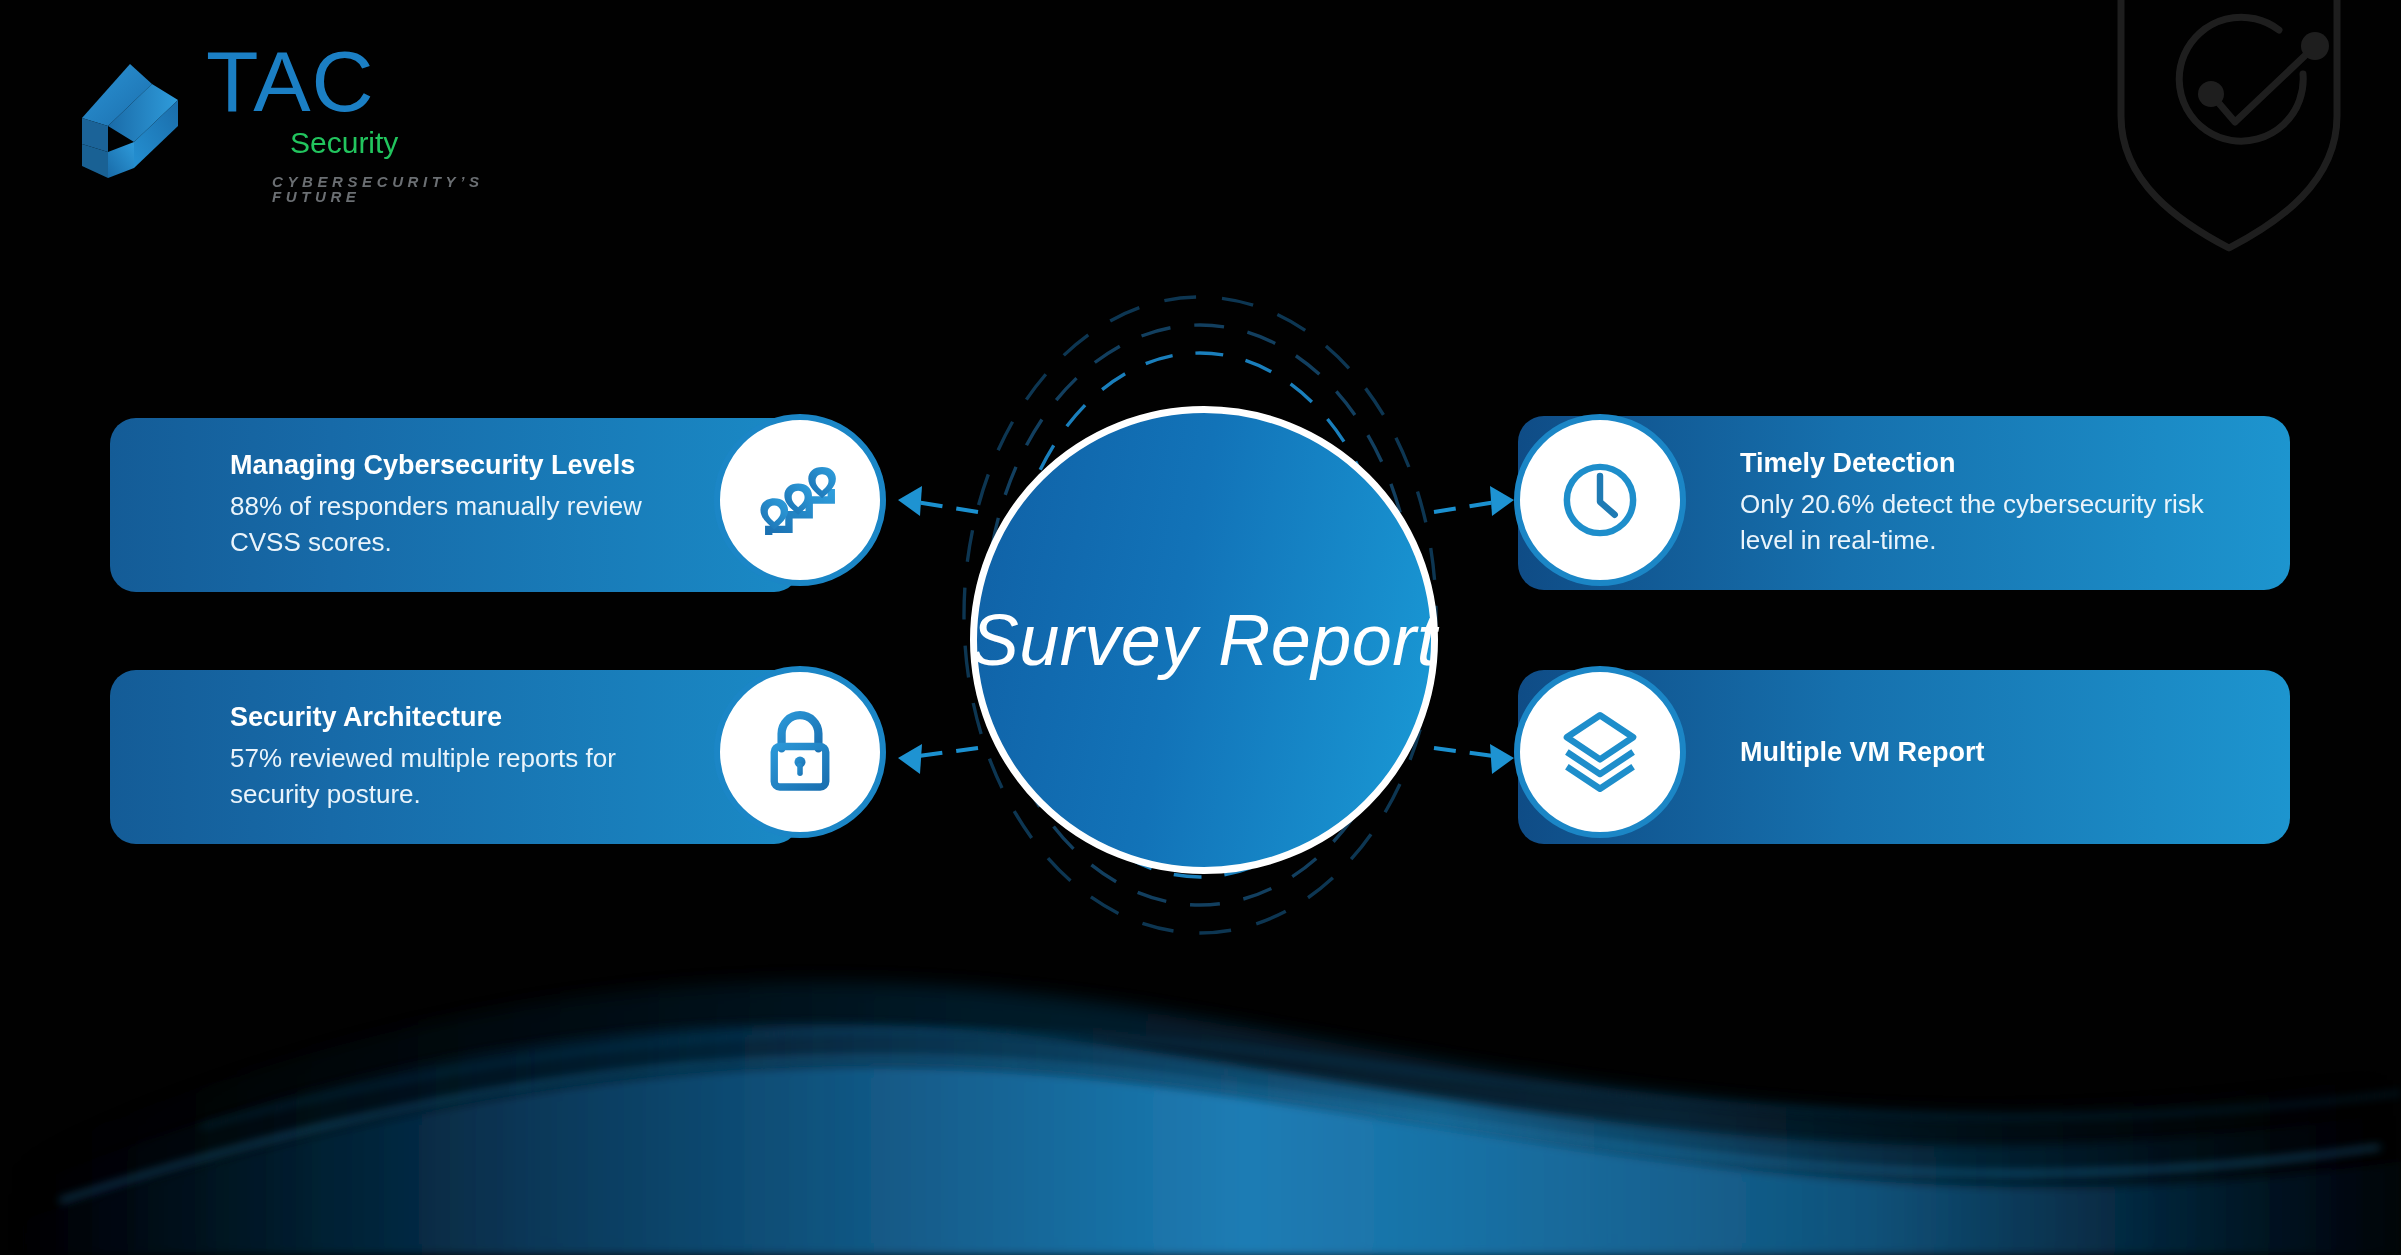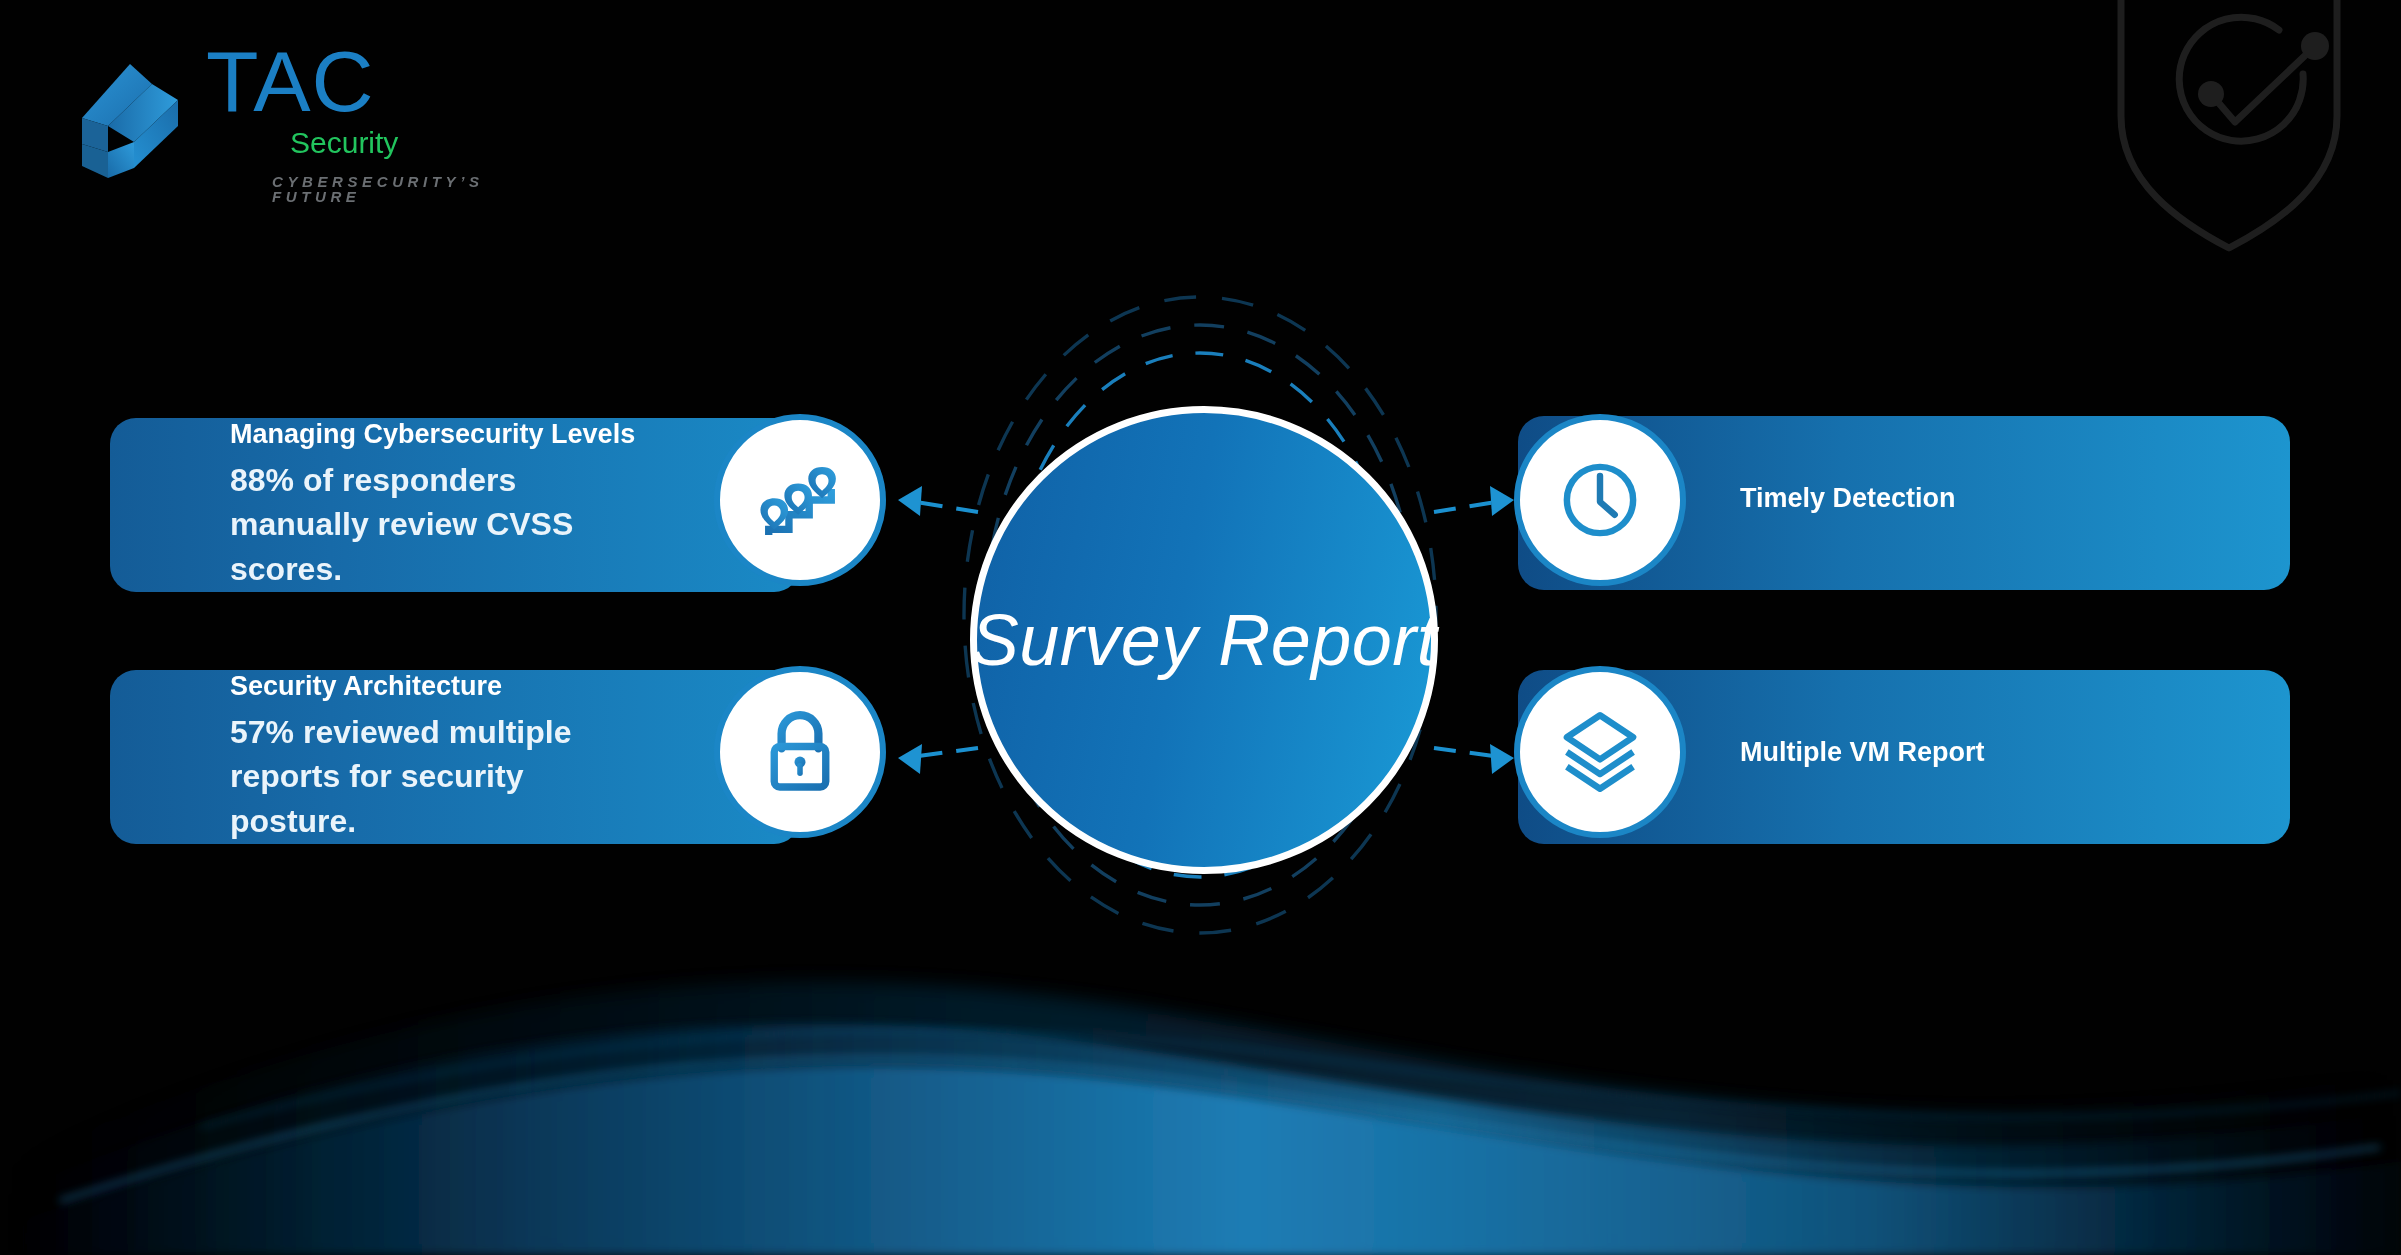--- a/index.html
+++ b/index.html
@@ -74,21 +74,21 @@
   #card-architecture{ top:670px; }
   #card-timely{ top:416px; }
   #card-vm{ top:670px; }
 
   .card-text{ position:relative; z-index:2; }
   .card-title{
     color:#ffffff; font-size:27px; font-weight:700;
     line-height:1.15; margin-bottom:8px; white-space:nowrap;
   }
   .card-desc{
-    color:#eaf4fb; font-size:32px; font-weight:700; line-height:1.38;
+    color:#eaf4fb; font-size:26px; font-weight:400; line-height:1.38;
   }
 
   
   .icon-bubble{
     position:absolute; width:172px; height:172px; border-radius:50%;
     background:#ffffff; border:6px solid #1b86c6;
     display:flex; align-items:center; justify-content:center;
     z-index:5;
   }
   #icon-managing{ left:714px; top:414px; }
@@ -218,20 +218,21 @@
 <div class="card left" id="card-architecture">
   <div class="card-text">
     <div class="card-title">Security Architecture</div>
     <div class="card-desc">57% reviewed multiple reports for security posture.</div>
   </div>
 </div>
 
 <div class="card right" id="card-timely">
   <div class="card-text">
     <div class="card-title">Timely Detection</div>
+    <div class="card-desc">Only 20.6% detect the cybersecurity risk level in real-time.</div>
   </div>
 </div>
 
 <div class="card right" id="card-vm">
   <div class="card-text">
     <div class="card-title">Multiple VM Report</div>
   </div>
 </div>
 
 <div class="icon-bubble" id="icon-managing">

